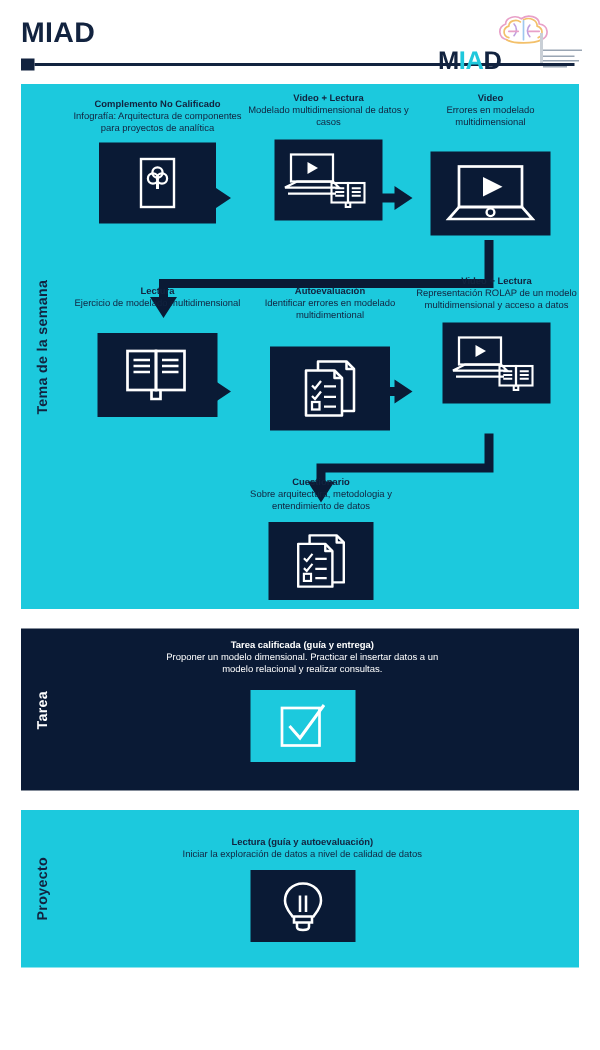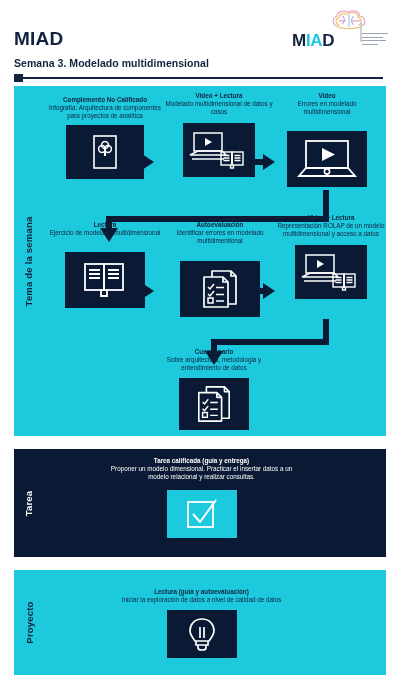--- a/index.html
+++ b/index.html
@@ -5,21 +5,21 @@
   * { box-sizing: border-box; margin: 0; padding: 0; }
   html, body {
     width: 400px; height: 700px;
     background: #ffffff;
     font-family: "Liberation Sans", sans-serif;
     overflow: hidden;
   }
   .page { position: relative; width: 400px; height: 700px; background:#fff; }
 
   
-  .header { position: relative; height: 86px; padding: 28px 14px 0 14px; }
+  .header { position: relative; height: 56px; padding: 12px 14px 0 14px; }
   .brand-title {
     font-size: 19px; font-weight: bold; color: #12233f;
     letter-spacing: 0.2px; line-height: 22px;
   }
   .sub-title {
     font-size: 10.5px; font-weight: bold; color: #12233f;
     margin-top: 7px; letter-spacing: 0.05px;
   }
   .divider-wrap { position: relative; margin-top: 5px; height: 8px; }
   .divider-line {
@@ -99,21 +99,20 @@
     pointer-events: none;
   }
 </style>
 </head>
 <body>
 
 <div class="page">
 
   <div class="header">
     <div class="brand-title">MIAD</div>
-    <div class="sub-title">Semana 3. Modelado multidimensional</div>
     <div class="divider-wrap">
       <div class="divider-square"></div>
       <div class="divider-line"></div>
     </div>
 
     <div class="logo">
       <svg class="logo-brain" viewBox="0 0 60 42">
         <g fill="none" stroke-width="1.6" stroke-linecap="round">
           <path d="M14 26 C6 24 5 14 13 11 C13 5 22 2 28 6 C34 1 45 4 45 11 C54 12 55 23 47 26" stroke="#e8a0c8"></path>
           <path d="M16 24 C10 22 10 15 16 13 C16 8 23 6 27 9" stroke="#f3c06a"></path>

